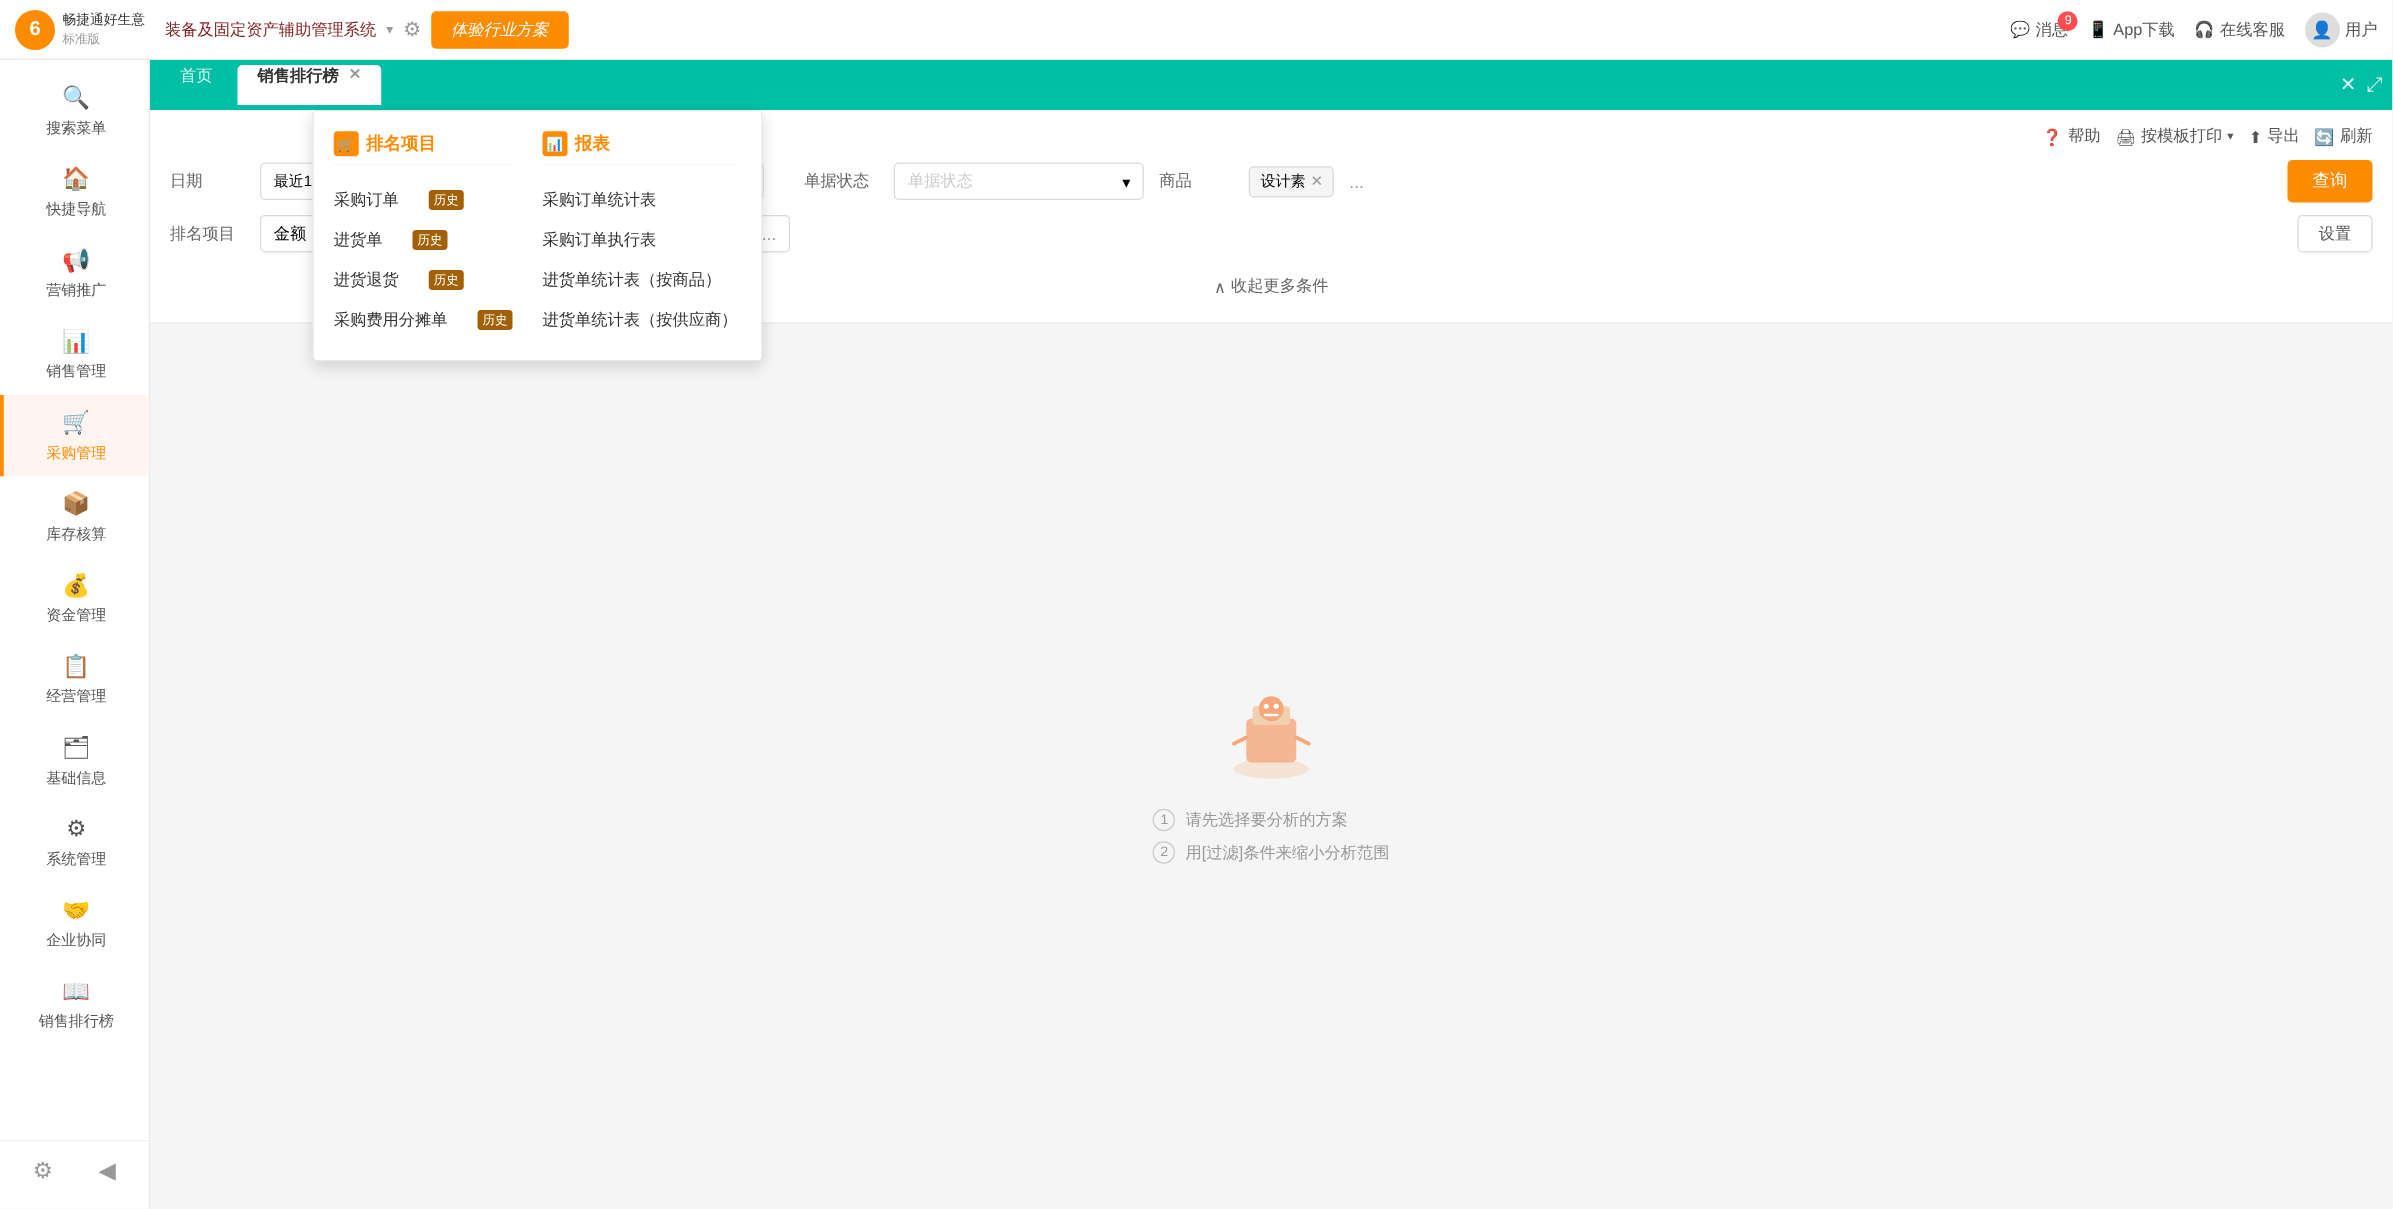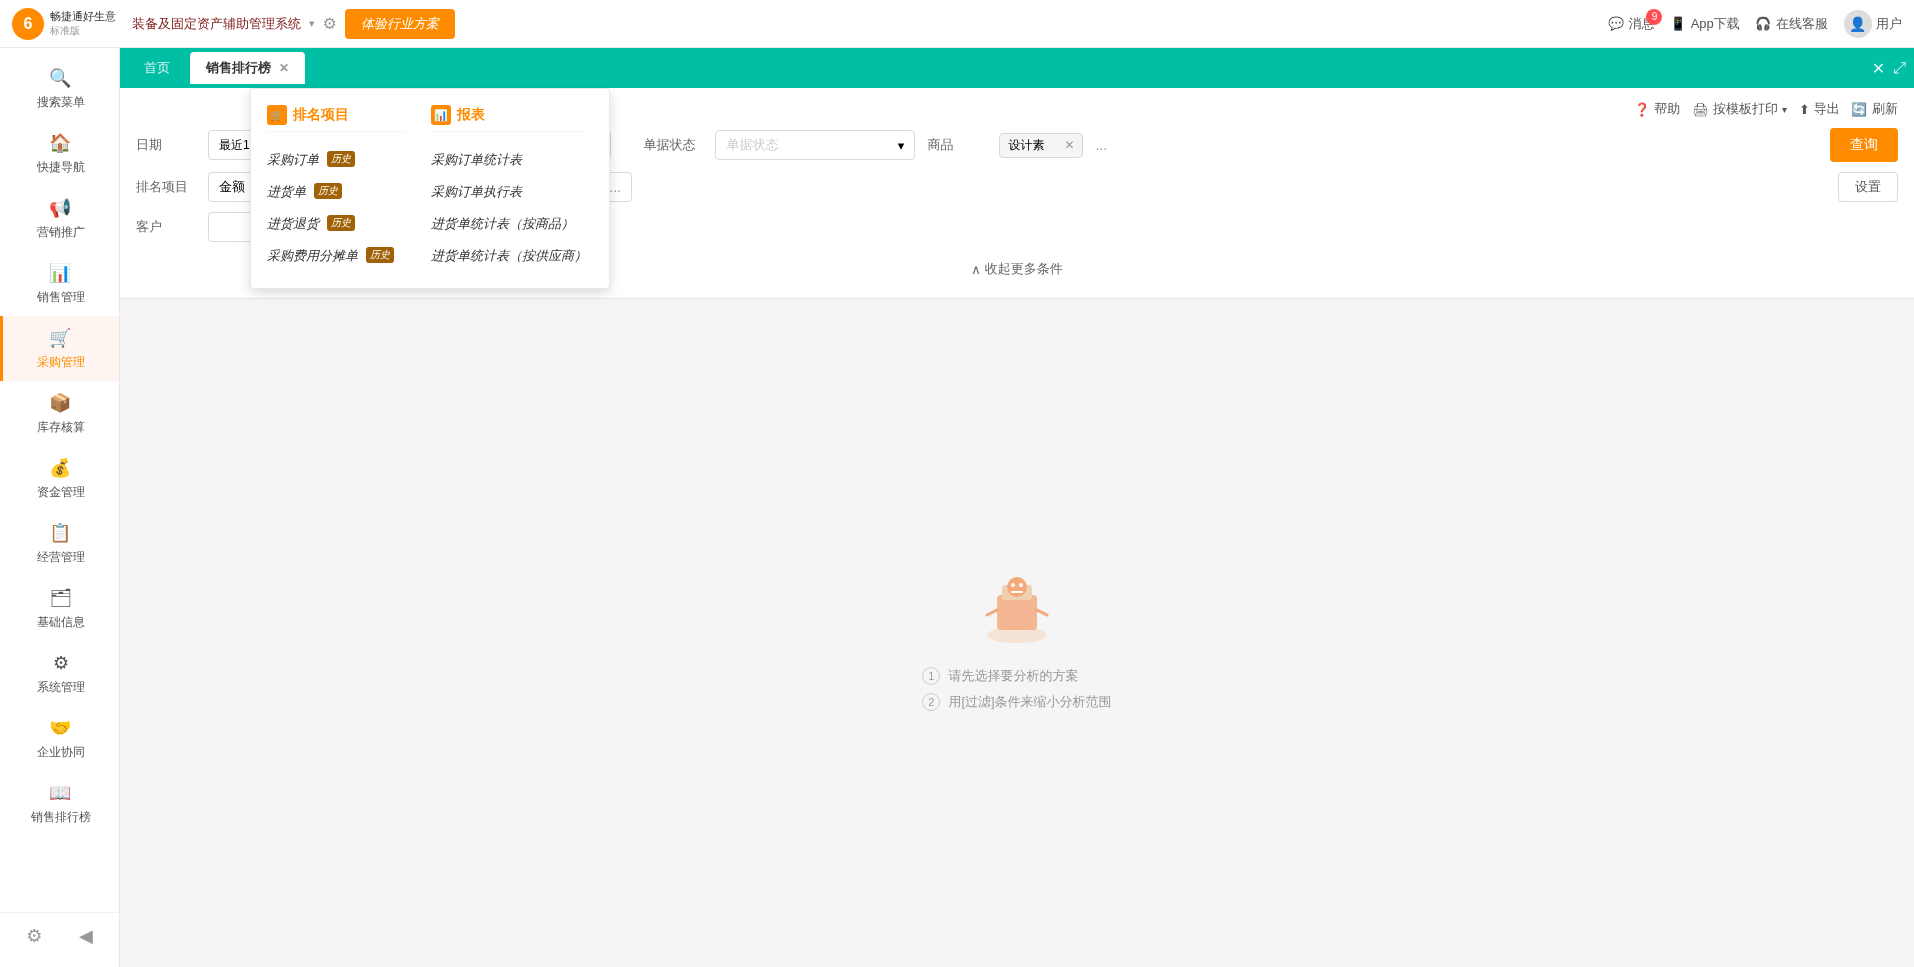--- a/index.html
+++ b/index.html
@@ -170,21 +170,20 @@
       display: flex;
       align-items: center;
       padding: 0 8px;
       gap: 4px;
       position: relative;
     }
     .tab-item {
       height: 32px;
       padding: 0 16px;
       display: flex;
-      align-items: center;
       font-size: 13px;
       cursor: pointer;
       border-radius: 4px 4px 0 0;
       gap: 8px;
       color: rgba(255,255,255,0.85);
     }
     .tab-item.active {
       background: #fff;
       color: #333;
       font-weight: bold;
@@ -259,21 +258,21 @@
       background: #fff;
     }
     .filter-tag {
       background: #f5f5f5;
       border: 1px solid #d9d9d9;
       border-radius: 4px;
       padding: 3px 8px;
       font-size: 12px;
       display: flex;
       align-items: center;
-      gap: 20px;
+      gap: 4px;
     }
     .filter-tag-close { cursor: pointer; color: #999; }
     .date-range {
       display: flex;
       align-items: center;
       gap: 4px;
     }
     .date-btn {
       border: 1px solid #d9d9d9;
       background: #fff;
@@ -425,27 +424,26 @@
       background: #ff8c00;
       border-radius: 3px;
       display: flex;
       align-items: center;
       justify-content: center;
       color: #fff;
       font-size: 11px;
     }
     .menu-item-row {
       display: flex;
-      align-items: flex-start;
-      gap: 8px;
+      align-items: center;
+      gap: 24px;
       padding: 7px 0;
       cursor: pointer;
       font-size: 13px;
       color: #333;
-      font-style: italic;
     }
     .history-badge {
       background: #a16207;
       color: #fff;
       font-size: 10px;
       border-radius: 3px;
       padding: 1px 4px;
       white-space: nowrap;
     }
     .menu-section-right .menu-section-title {
@@ -620,27 +618,20 @@
         </div>
         <span class="filter-label" style="margin-left:20px;">业务员</span>
         <div class="filter-select" style="min-width:200px;">
           <span style="color:#ccc;"></span>
           <span class="dots-btn">...</span>
         </div>
         <div style="flex:1"></div>
         <button class="set-btn">设置</button>
       </div>
 
-      <div class="filter-row">
-        <span class="filter-label">客户</span>
-        <div class="filter-select" style="min-width:200px;">
-          <span style="color:#ccc;"></span>
-          <span class="dots-btn">...</span>
-        </div>
-      </div>
 
       <div class="collapse-btn">
         <span>∧</span>
         <span>收起更多条件</span>
       </div>
     </div>
 
     <div class="empty-state">
       <svg class="empty-icon" viewBox="0 0 100 100" xmlns="http://www.w3.org/2000/svg">
         <ellipse cx="50" cy="80" rx="30" ry="8" fill="#f5c9a8" opacity="0.4"></ellipse>

